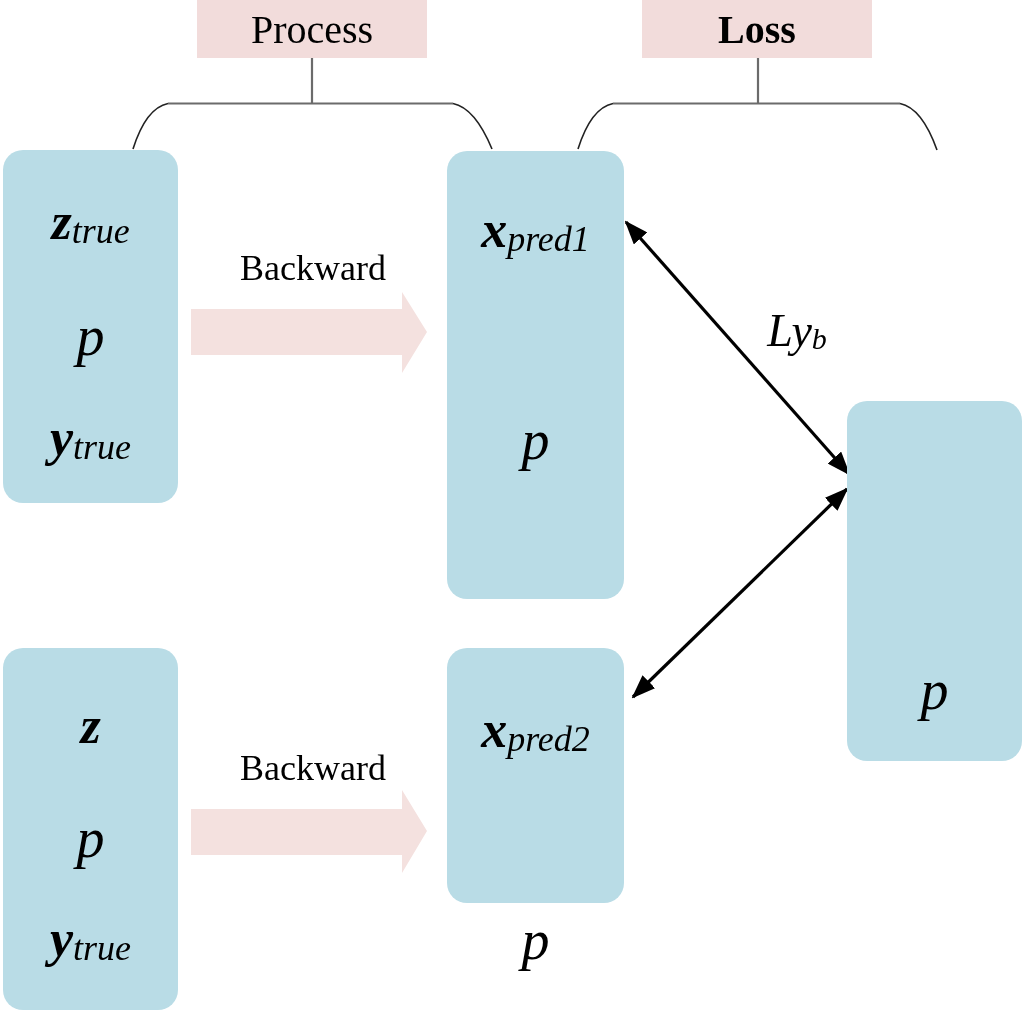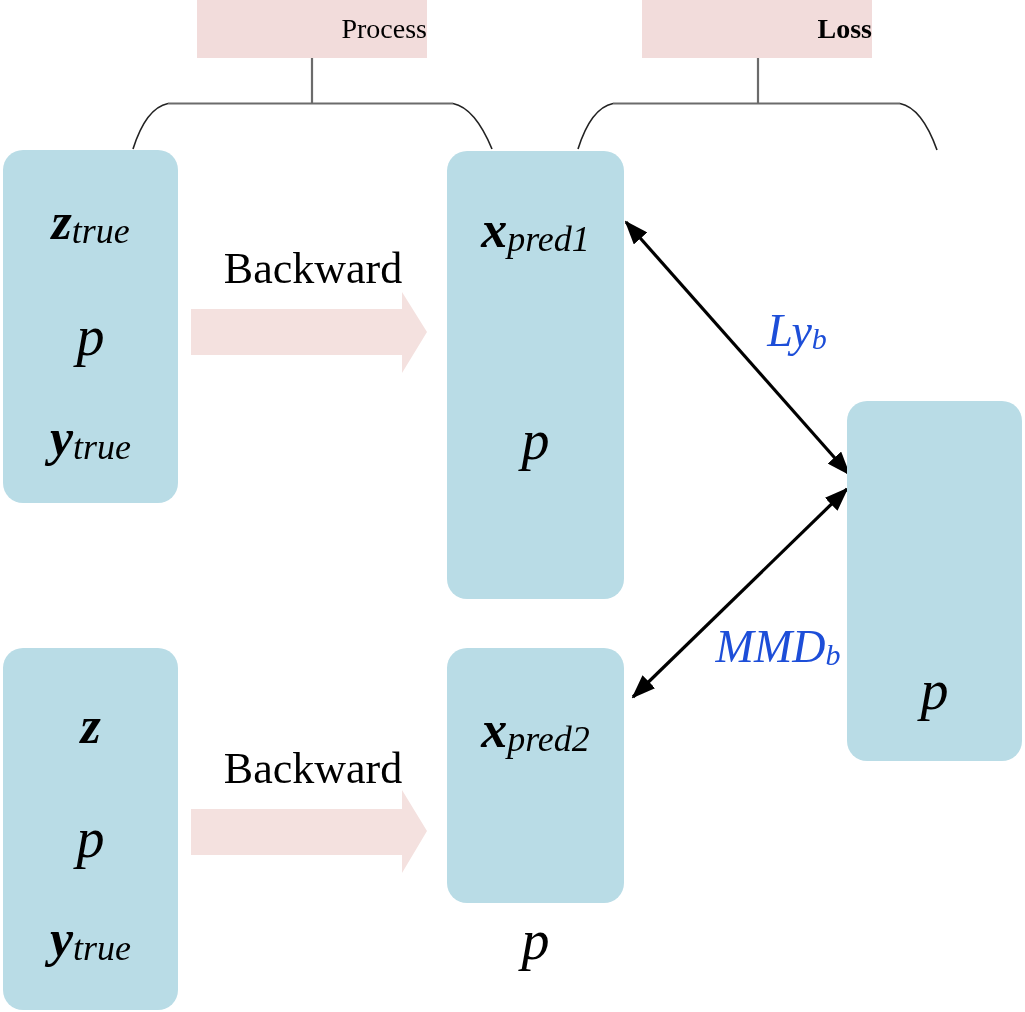--- a/index.html
+++ b/index.html
@@ -15,22 +15,22 @@
     position:relative;
     width:1025px;height:1012px;
     background:#ffffff;
     font-family:"Liberation Serif", serif;
     overflow:hidden;
   }
   .hdr{
     position:absolute;
     width:230px;height:58px;
     background:var(--header-pink);
-    display:flex;align-items:center;justify-content:flex-end;
-    font-size:28px;color:#000;
+    display:flex;align-items:center;justify-content:center;
+    font-size:40px;color:#000;
   }
   #hdr-process{left:197px;top:0;}
   #hdr-loss{left:642px;top:0;font-weight:bold;}
   .bluebox{
     position:absolute;
     background:var(--box-blue);
     border-radius:20px;
   }
   #box-input-top {left:3px;  top:150px;width:175px;height:353px;}
   #box-pred1     {left:447px;top:151px;width:177px;height:448px;}
@@ -43,25 +43,25 @@
     white-space:nowrap;color:#000;
   }
   .var{font-style:italic;font-weight:bold;font-size:52px;line-height:1;}
   .pvar{font-style:italic;font-weight:normal;font-size:56px;line-height:1;}
   .boxline sub, .losslabel sub{
     font-style:italic;font-weight:normal;
     font-size:36px;line-height:0;vertical-align:-0.12em;
   }
   .bwlabel{
     position:absolute;transform:translate(-50%,-50%);
-    font-size:44px;color:#000;white-space:nowrap;
+    font-size:36px;color:#000;white-space:nowrap;
   }
   .losslabel{
     position:absolute;transform:translate(-50%,-50%);
-    font-style:italic;font-size:46px;color:#1d4ed8;white-space:nowrap;
+    font-style:italic;font-size:46px;color:#000000;white-space:nowrap;
   }
   .losslabel sub{font-size:30px;}
   svg#overlay{position:absolute;left:0;top:0;width:1025px;height:1012px;}
   .bracket-h{stroke:var(--bracket-gray);stroke-width:2.2;fill:none;}
   .bracket-c{stroke:var(--bracket-curve);stroke-width:1.6;fill:none;}
   .dblarrow{stroke:var(--arrow-black);stroke-width:3.2;fill:none;}
   .pinkarrow{fill:var(--arrow-pink);stroke:none;}
 </style>
 </head>
 <body>
@@ -122,15 +122,14 @@
   </div>
 
   <div class="bluebox" id="box-true">
     <div class="boxline pvar" style="top:289px"><span>p</span><sub></sub></div>
   </div>
 
   <div class="bwlabel" style="left:313px;top:268px">Backward</div>
   <div class="bwlabel" style="left:313px;top:768px">Backward</div>
 
   <div class="losslabel" style="left:797px;top:330px"><span>Ly</span><sub>b</sub></div>
-  <div class="losslabel" style="left:778px;top:646px"><span>MMD</span><sub>b</sub></div>
 
 </div>
 
 </body></html>

